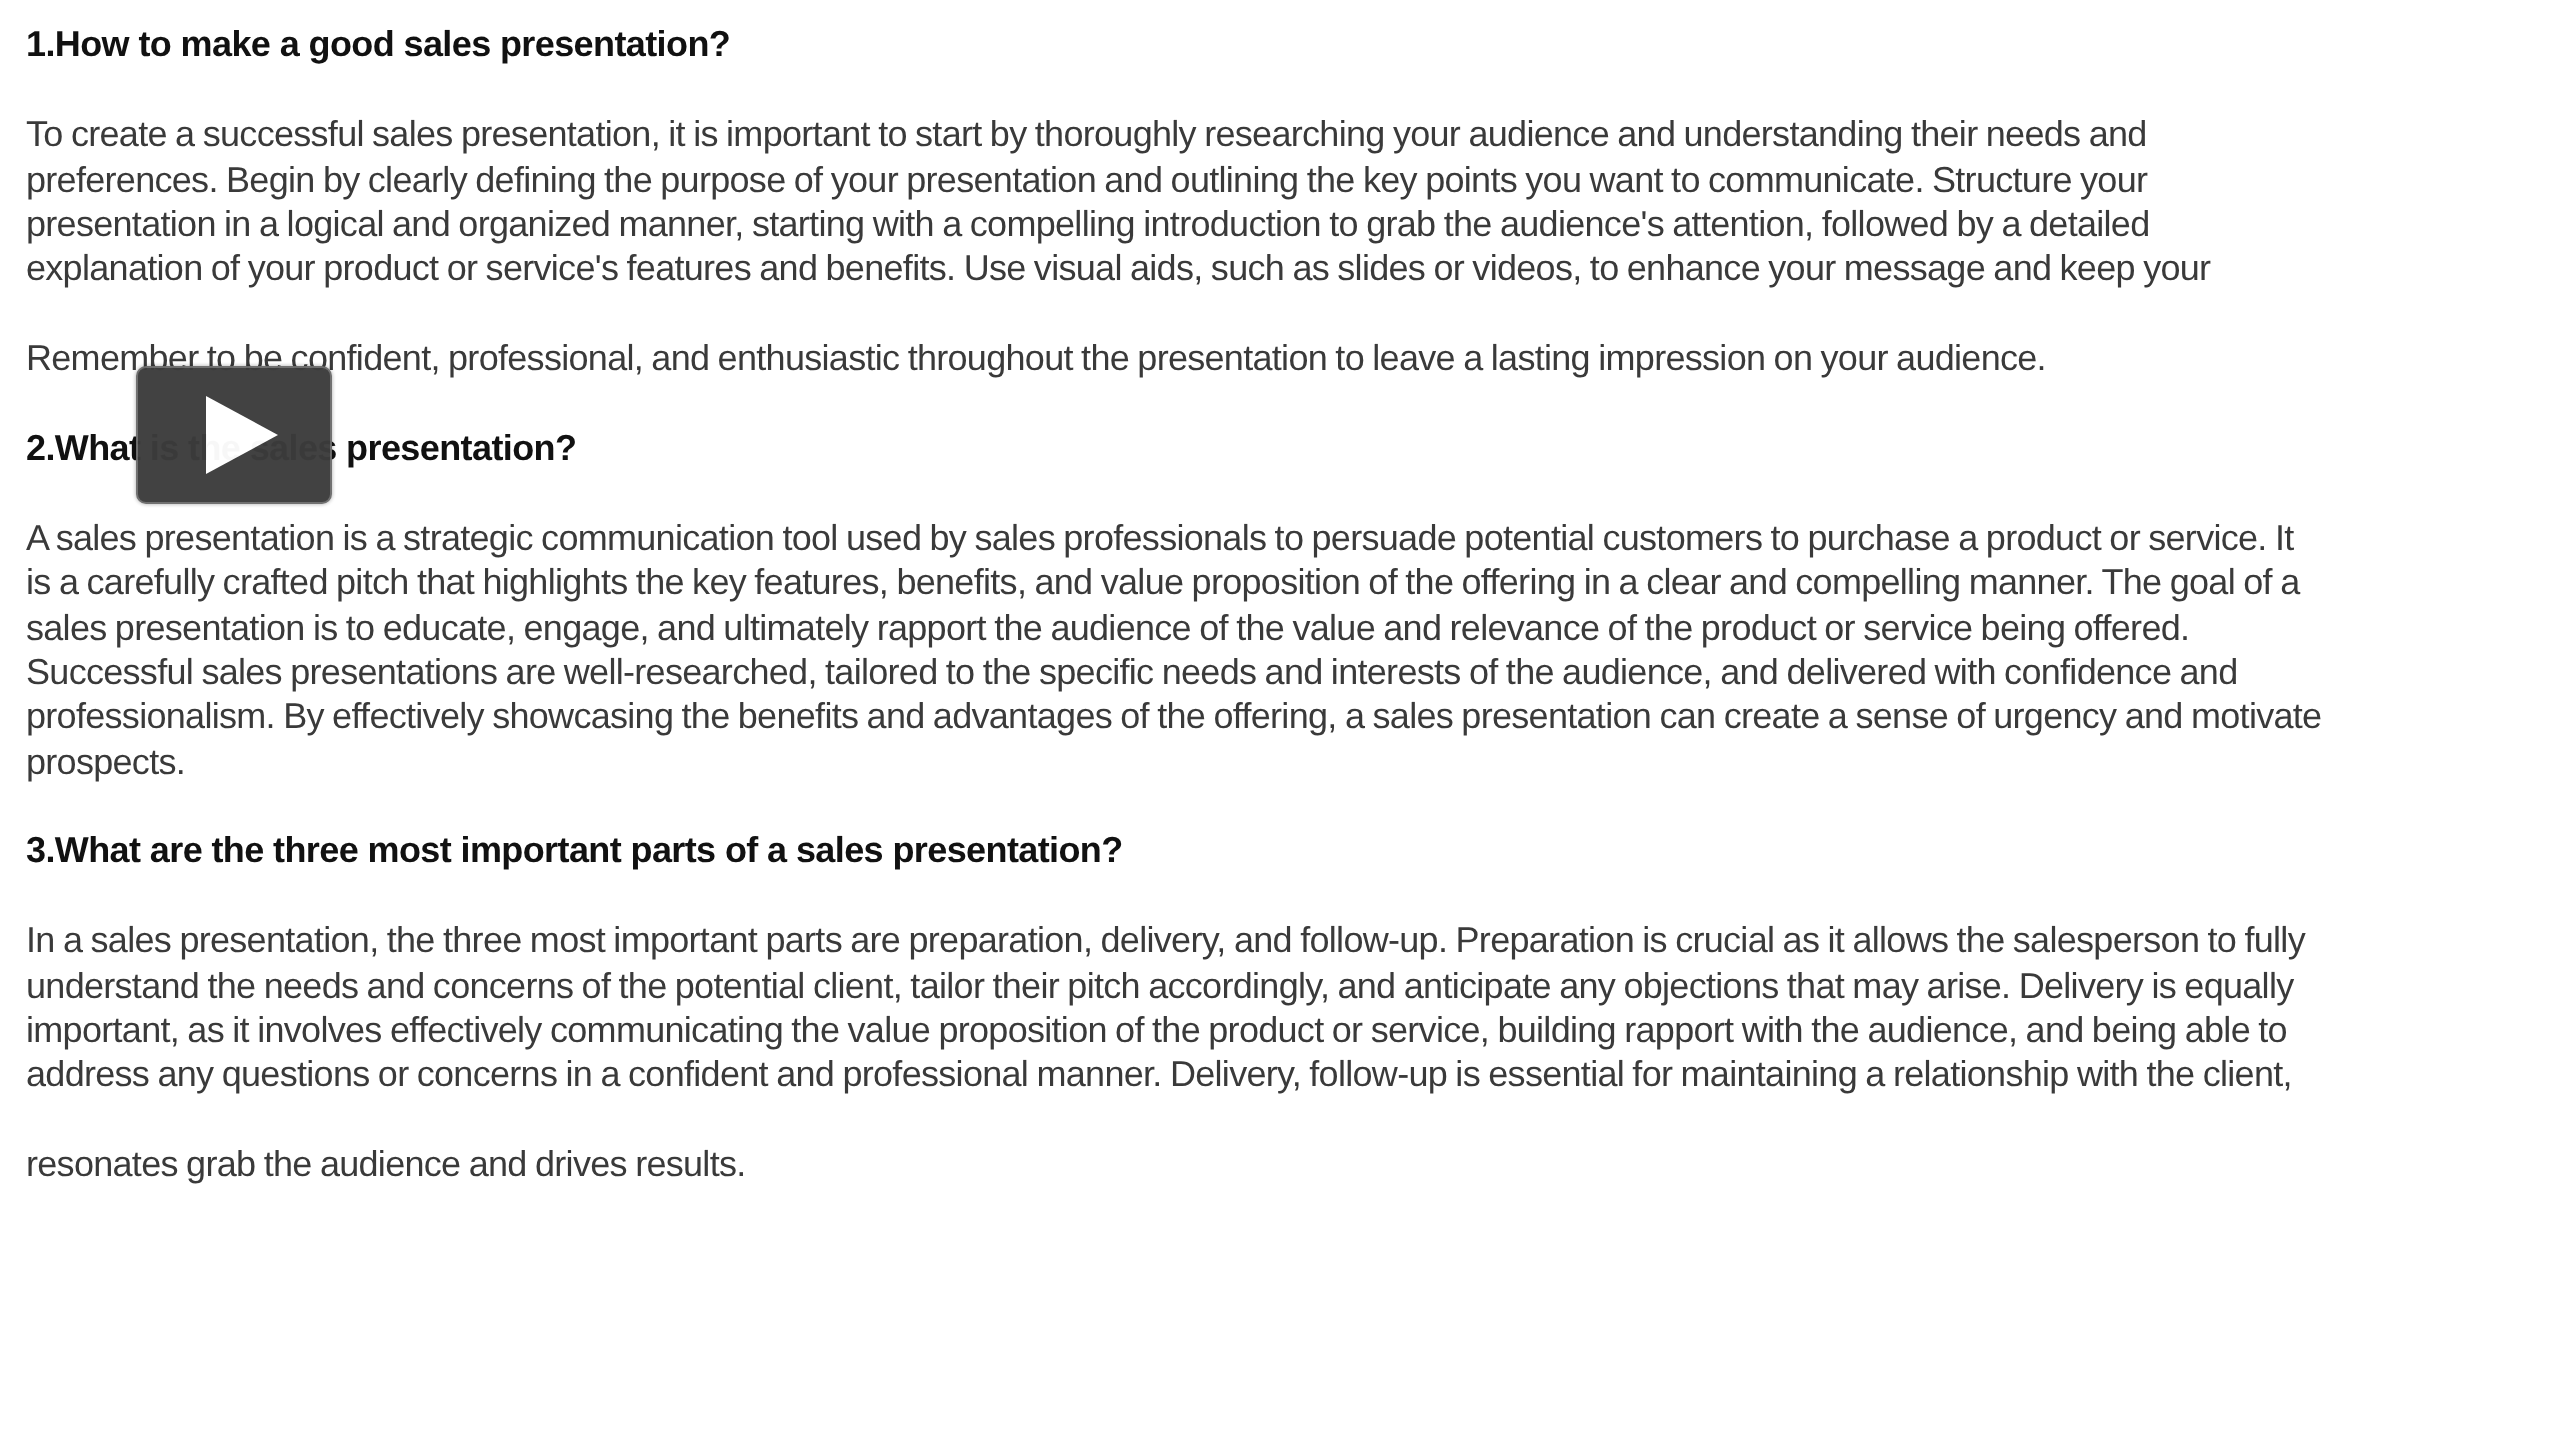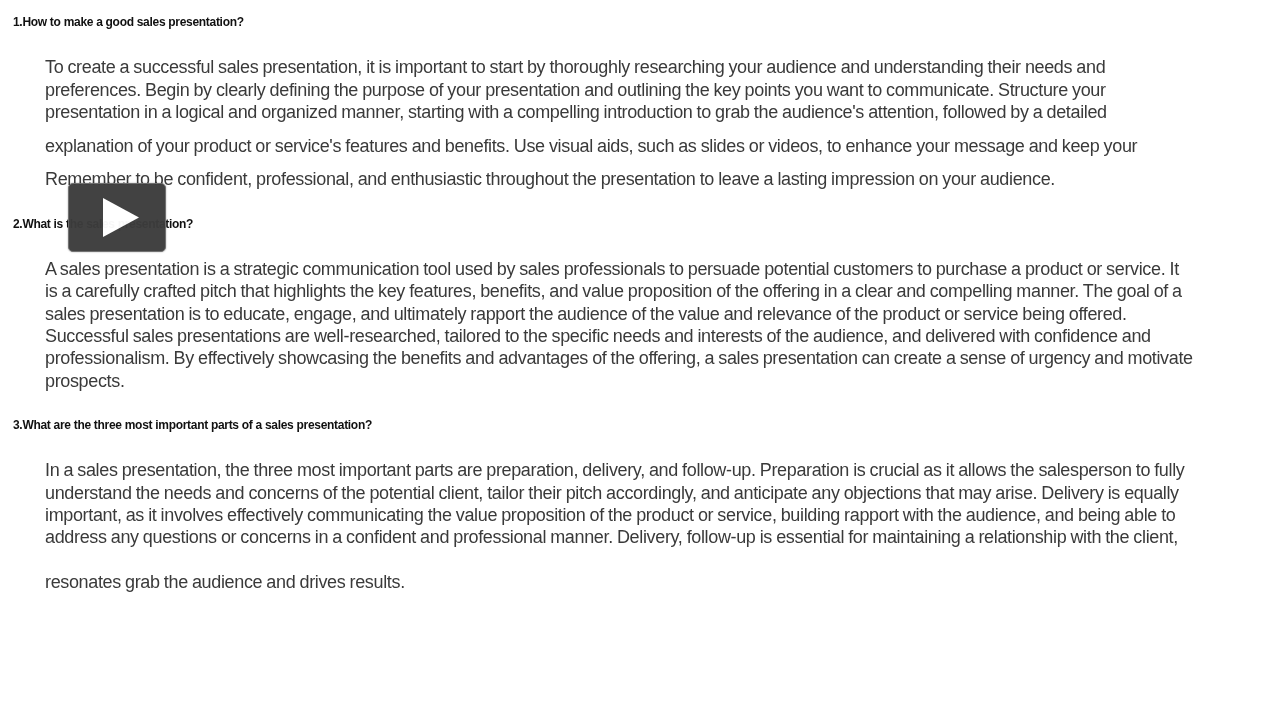--- a/index.html
+++ b/index.html
@@ -21,27 +21,26 @@
   }
   .line {
     position: absolute;
     left: 13px;
     white-space: nowrap;
     font-size: 18px;
     line-height: 22px;
     color: #3a3a3a;
     letter-spacing: -0.35px;
     word-spacing: -0.5px;
-    margin-left: 32px;
   }
   .heading {
     position: absolute;
     left: 13px;
     white-space: nowrap;
-    font-size: 12px;
+    font-size: 18px;
     line-height: 22px;
     font-weight: bold;
     color: #111111;
     letter-spacing: -0.3px;
   }
   .play-overlay {
     position: absolute;
     left: 68px;
     top: 183px;
     width: 96px;
@@ -60,21 +59,21 @@
 </style>
 </head>
 <body>
 
 <div class="doc">
 
   <div class="heading" style="top:11px">1.How to make a good sales presentation?</div>
   <div class="line" style="top:56px">To create a successful sales presentation, it is important to start by thoroughly researching your audience and understanding their needs and</div>
   <div class="line" style="top:79px">preferences. Begin by clearly defining the purpose of your presentation and outlining the key points you want to communicate. Structure your</div>
   <div class="line" style="top:101px">presentation in a logical and organized manner, starting with a compelling introduction to grab the audience's attention, followed by a detailed</div>
-  <div class="line" style="top:135px">explanation of your product or service's features and benefits. Use visual aids, such as slides or videos, to enhance your message and keep your</div>
+  <div class="line" style="top:123px">explanation of your product or service's features and benefits. Use visual aids, such as slides or videos, to enhance your message and keep your</div>
   <div class="line" style="top:168px">Remember to be confident, professional, and enthusiastic throughout the presentation to leave a lasting impression on your audience.</div>
 
   <div class="heading" style="top:213px">2.What is the sales presentation?</div>
   <div class="line" style="top:258px">A sales presentation is a strategic communication tool used by sales professionals to persuade potential customers to purchase a product or service. It</div>
   <div class="line" style="top:280px">is a carefully crafted pitch that highlights the key features, benefits, and value proposition of the offering in a clear and compelling manner. The goal of a</div>
   <div class="line" style="top:303px">sales presentation is to educate, engage, and ultimately rapport the audience of the value and relevance of the product or service being offered.</div>
   <div class="line" style="top:325px">Successful sales presentations are well-researched, tailored to the specific needs and interests of the audience, and delivered with confidence and</div>
   <div class="line" style="top:347px">professionalism. By effectively showcasing the benefits and advantages of the offering, a sales presentation can create a sense of urgency and motivate</div>
   <div class="line" style="top:370px">prospects.</div>
 

